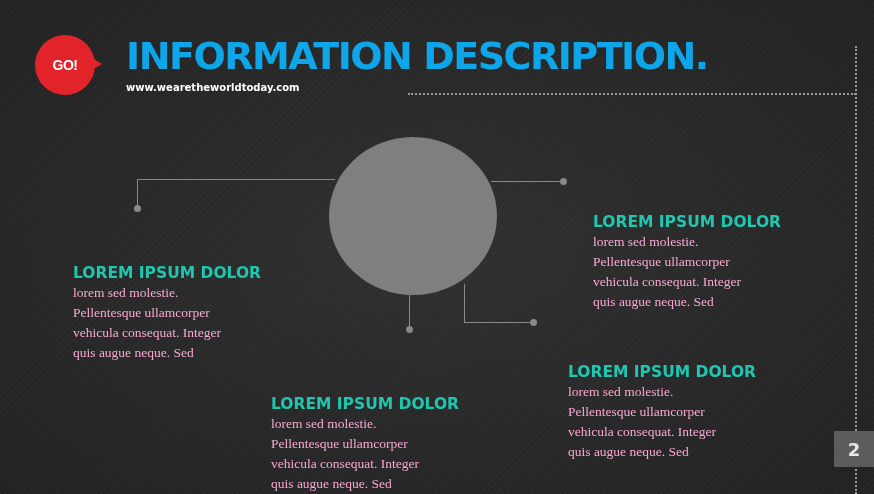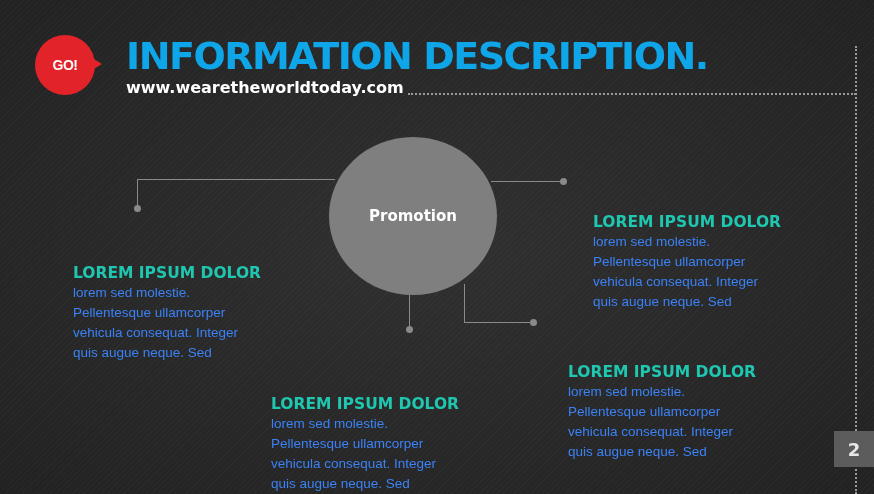--- a/index.html
+++ b/index.html
@@ -8,32 +8,32 @@
     background-image:repeating-linear-gradient(135deg, rgba(255,255,255,0.025) 0px, rgba(255,255,255,0.025) 1px, rgba(0,0,0,0) 1px, rgba(0,0,0,0) 4px),
       radial-gradient(ellipse at 50% 50%, #303030 0%, #222 100%);
     font-family:"DejaVu Sans", sans-serif;}
   .abs{position:absolute;}
   .go-badge{left:35px;top:35px;width:60px;height:60px;border-radius:50%;background:#e3232a;
     display:flex;align-items:center;justify-content:center;color:#fff;font-weight:bold;font-size:14px;
     font-family:"Liberation Sans", sans-serif;letter-spacing:-0.5px;}
   .go-tail{left:92px;top:58px;width:0;height:0;border-top:6px solid transparent;border-bottom:6px solid transparent;border-left:10px solid #e3232a;}
   .title{left:126px;top:34px;color:#0ea5e9;font-weight:bold;font-size:38px;letter-spacing:-1.5px;line-height:44px;
     font-family:"DejaVu Sans", sans-serif;white-space:nowrap;}
-  .url{left:126px;top:79px;color:#fff;font-weight:bold;font-size:16px;line-height:18px;font-family:"DejaVu Sans", sans-serif;}
+  .url{left:126px;top:79px;color:#fff;font-weight:bold;font-size:10px;line-height:18px;font-family:"DejaVu Sans", sans-serif;}
   .hdots{left:408px;top:93px;width:448px;height:0;border-top:2px dotted #9a9a9a;}
   .vdots{left:855px;top:46px;width:0;height:448px;border-left:2px dotted #9a9a9a;}
   .circle{left:329px;top:137px;width:168px;height:158px;border-radius:50%;background:#7f7f7f;
     display:flex;flex-direction:column;align-items:center;justify-content:center;}
   .circle .t1{color:#fff;font-weight:bold;font-size:23px;line-height:28px;}
   .circle .t2{color:#fff;font-weight:bold;font-size:15px;line-height:20px;}
   .line{background:#8a8a8a;}
   .dot{width:7px;height:7px;border-radius:50%;background:#8a8a8a;}
   .block{width:220px;}
   .block .h{color:#1fc7b0;font-weight:bold;font-size:15.5px;line-height:20px;white-space:nowrap;font-family:"DejaVu Sans", sans-serif;margin-top:40px;}
-  .block .b{color:#3b82f6;font-size:13.5px;line-height:20px;font-family:Liberation Sans, sans-serif;}
+  .block .b{color:#f9a8d4;font-size:13.5px;line-height:20px;font-family:Liberation Serif, serif;}
   .page{left:834px;top:431px;width:40px;height:36px;background:#5c5c5c;color:#e8e8e8;font-weight:bold;font-size:18px;
     display:flex;align-items:center;justify-content:center;}
 </style>
 </head>
 <body>
 
 <div class="abs go-badge">
     <span>GO!</span>
   </div>
 <div class="abs go-tail"></div>
@@ -50,21 +50,20 @@
 <div class="abs dot" style="left:560px;top:178px;"></div>
 
 <div class="abs line" style="left:409px;top:294px;width:1px;height:34px;"></div>
 <div class="abs dot" style="left:406px;top:326px;"></div>
 
 <div class="abs line" style="left:464px;top:284px;width:1px;height:39px;"></div>
 <div class="abs line" style="left:464px;top:322px;width:70px;height:1px;"></div>
 <div class="abs dot" style="left:530px;top:319px;"></div>
 
 <div class="abs circle">
-  <div class="t2">Promotion</div>
 </div>
 
 <div class="abs block" style="left:73px;top:223px;">
   <div class="h">LOREM IPSUM DOLOR</div>
   <div class="b">lorem  sed molestie.</div>
   <div class="b">Pellentesque ullamcorper</div>
   <div class="b">vehicula consequat. Integer</div>
   <div class="b">quis augue neque.  Sed</div>
 </div>
 

